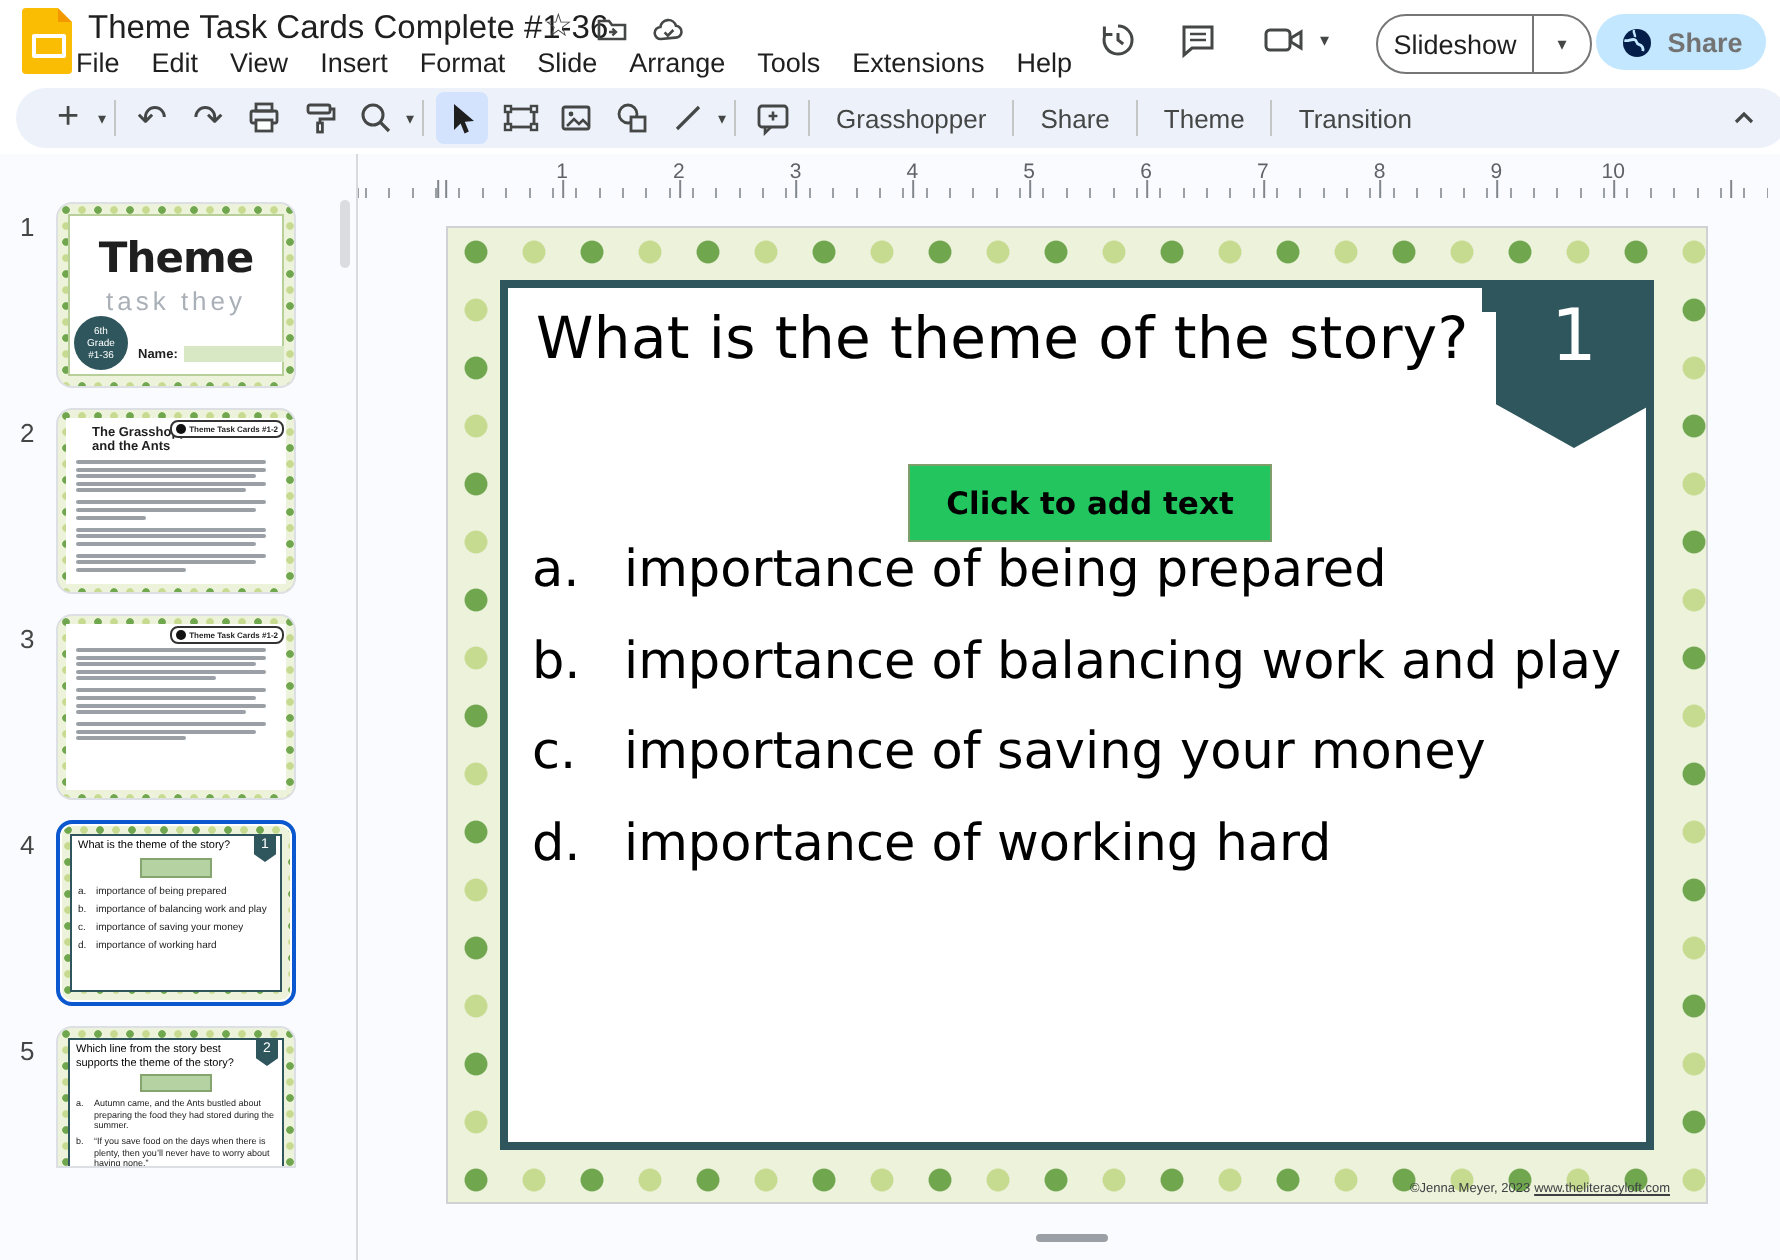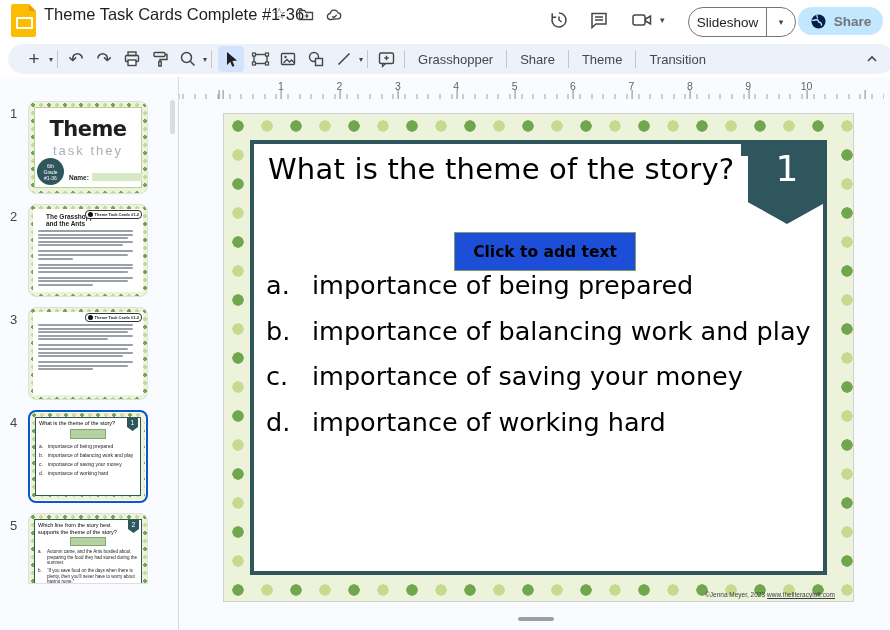--- a/index.html
+++ b/index.html
@@ -75,21 +75,21 @@
        radial-gradient(circle, #c6db8f 5.4px, rgba(0,0,0,0) 6px),
        radial-gradient(circle, #c6db8f 5.4px, rgba(0,0,0,0) 6px);
      background-size:58px 58px;
      background-position:14px 12px,43px 41px,43px 12px,14px 41px;}
   #card{position:absolute;left:26px;top:26px;right:26px;bottom:26px;background:#fff;border:4px solid #2e565c;}
   #slide-title{position:absolute;left:14px;top:8px;font-family:"DejaVu Sans",sans-serif;font-size:29px;color:#000;letter-spacing:0.2px;}
   #ribbon{position:absolute;right:-3px;top:-4px;width:78px;height:84px;background:#2e565c;
      clip-path:polygon(0 0,100% 0,100% 74%,50% 100%,0 74%);}
   #ribbon .num{position:absolute;left:0;right:0;top:8px;text-align:center;color:#fff;font-size:36px;font-family:"DejaVu Sans",sans-serif;}
   #ribbon-tab{position:absolute;right:72px;top:-4px;width:10px;height:16px;background:#2e565c;}
-  #add-text-box{position:absolute;left:200px;top:88px;width:180px;height:37px;background:#1d4ed8;border:1px solid #7e9e6b;
+  #add-text-box{position:absolute;left:200px;top:88px;width:180px;height:37px;background:#22c55e;border:1px solid #7e9e6b;
      display:flex;align-items:center;justify-content:center;}
   #add-text-box span{font-family:"DejaVu Sans",sans-serif;font-weight:700;font-size:15.5px;color:#000;}
   #options{position:absolute;left:0;top:126px;right:6px;}
   .opt-row{display:flex;margin-bottom:15.5px;font-family:"DejaVu Sans",sans-serif;font-size:25.5px;color:#000;}
   .opt-row .l{width:58px;flex:none;padding-left:12px;box-sizing:border-box;}
   #credit{position:absolute;right:18px;bottom:3px;font-size:6.5px;color:#3c4043;white-space:nowrap;}
   #credit .url{text-decoration:underline;margin-left:2px;}
   #notes-handle{position:absolute;left:518px;top:617px;width:36px;height:4px;background:#9aa0a6;border-radius:2px;}
 </style>
 </head>
@@ -107,20 +107,32 @@
         <path d="M1.5 3.5h5l1.5 2h6.5v7h-13z" fill="none" stroke="#444746" stroke-width="1.3"></path>
         <path d="M6.5 9h3M8.2 7.3 10 9l-1.8 1.7" fill="none" stroke="#444746" stroke-width="1.2"></path>
       </svg>
   </span>
   <span class="title-ic" style="left:326px;">
     <svg class="ic" width="17" height="16" viewBox="0 0 17 16">
         <path d="M4.5 12.5a3 3 0 0 1-.3-6 4 4 0 0 1 7.8-.6 2.9 2.9 0 0 1-.4 5.9z" fill="none" stroke="#444746" stroke-width="1.3"></path>
         <path d="M6.3 9.2l1.6 1.6 2.8-2.8" fill="none" stroke="#444746" stroke-width="1.3"></path>
       </svg>
   </span>
+  <div id="menubar">
+    <span>File</span>
+    <span>Edit</span>
+    <span>View</span>
+    <span>Insert</span>
+    <span>Format</span>
+    <span>Slide</span>
+    <span>Arrange</span>
+    <span>Tools</span>
+    <span>Extensions</span>
+    <span>Help</span>
+  </div>
   <span class="hdr-ic" style="left:549px;">
     <svg class="ic" width="20" height="20" viewBox="0 0 20 20">
         <path d="M10 3a7 7 0 1 1-6.2 3.8" fill="none" stroke="#444746" stroke-width="1.5"></path>
         <path d="M3.2 3.2v4h4" fill="none" stroke="#444746" stroke-width="1.5"></path>
         <path d="M10 6.5V10l2.6 2" fill="none" stroke="#444746" stroke-width="1.5"></path>
       </svg>
   </span>
   <span class="hdr-ic" style="left:589px;">
     <svg class="ic" width="20" height="20" viewBox="0 0 20 20">
         <path d="M3 3.5h14v10.5H7l-4 3.5z" fill="none" stroke="#444746" stroke-width="1.5"></path>

